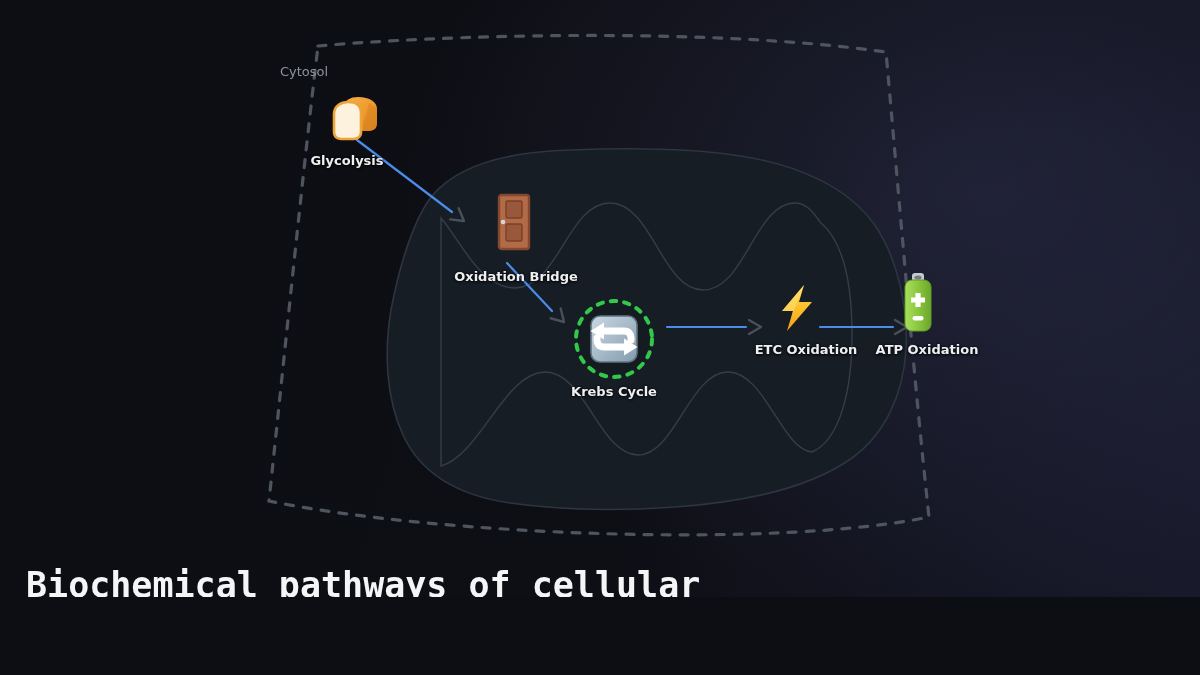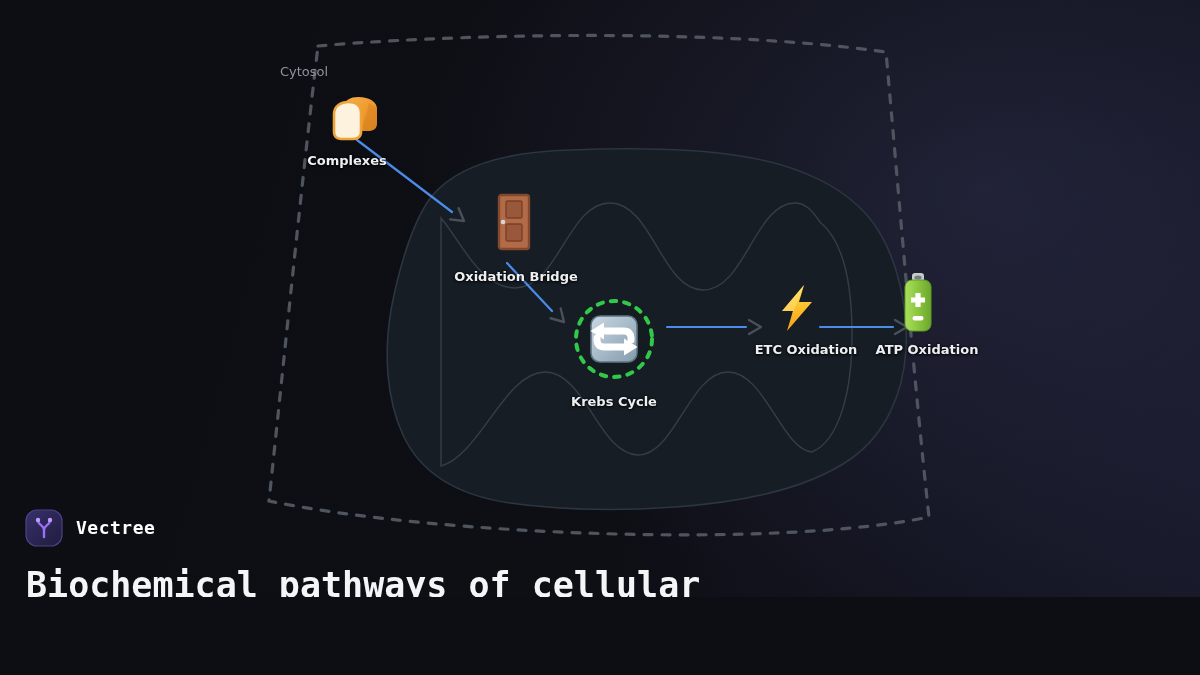--- a/index.html
+++ b/index.html
@@ -139,40 +139,23 @@
       </linearGradient>
     </defs>
     <rect x="9" y="2" width="12" height="9" rx="3" fill="#c6cbcf"></rect>
     <ellipse cx="15" cy="6.5" rx="3.6" ry="2" fill="#757c82"></ellipse>
     <rect x="2" y="9" width="26" height="51" rx="7" fill="url(#gBatt)" stroke="#619b26" stroke-width="1"></rect>
     <path d="M 12.4,22 h 5.2 v 4.4 h 4.4 v 5.2 h -4.4 v 4.4 h -5.2 v -4.4 h -4.4 v -5.2 h 4.4 Z" fill="#ffffff"></path>
     <rect x="9.5" y="45" width="11" height="4.6" rx="2.3" fill="#ffffff"></rect>
   </svg>
 
   <div class="region-label" style="left:280px;top:64px">Cytosol</div>
-  <div class="node-label" style="left:347px;top:153px">Complexes</div>
+  <div class="node-label" style="left:347px;top:153px">Glycolysis</div>
   <div class="node-label" style="left:516px;top:269px">Oxidation Bridge</div>
-  <div class="node-label" style="left:614px;top:394px">Krebs Cycle</div>
+  <div class="node-label" style="left:614px;top:384px">Krebs Cycle</div>
   <div class="node-label" style="left:806px;top:342px">ETC Oxidation</div>
   <div class="node-label" style="left:927px;top:342px">ATP Oxidation</div>
 
-  <div class="brand-row">
-    <svg width="38" height="38" viewBox="0 0 38 38">
-      <defs>
-        <linearGradient id="gLogo" x1="0" y1="0" x2="1" y2="1">
-          <stop offset="0" stop-color="#37306b"></stop>
-            <stop offset="1" stop-color="#1f1c3e"></stop>
-        </linearGradient>
-      </defs>
-      <rect x="1" y="1" width="36" height="36" rx="11" fill="url(#gLogo)" stroke="#4b4284" stroke-width="1.2"></rect>
-      <g>
-        <path d="M19,28 L19,21 M19,21 C19,16 14,17 13,12 M19,21 C19,16 24,17 25,12" fill="none" stroke="#9d6ff3" stroke-width="2.4" stroke-linecap="round"></path>
-        <circle cx="13" cy="11" r="2.2" fill="#c09cfa"></circle>
-        <circle cx="25" cy="11" r="2.2" fill="#c09cfa"></circle>
-      </g>
-    </svg>
-    <span class="brand-name">Vectree</span>
-  </div>
 
   <h1 class="main-title">Biochemical pathways of cellular respiration and ATP synthesis efficiency</h1>
 
 
 </div>
 
 </body></html>

